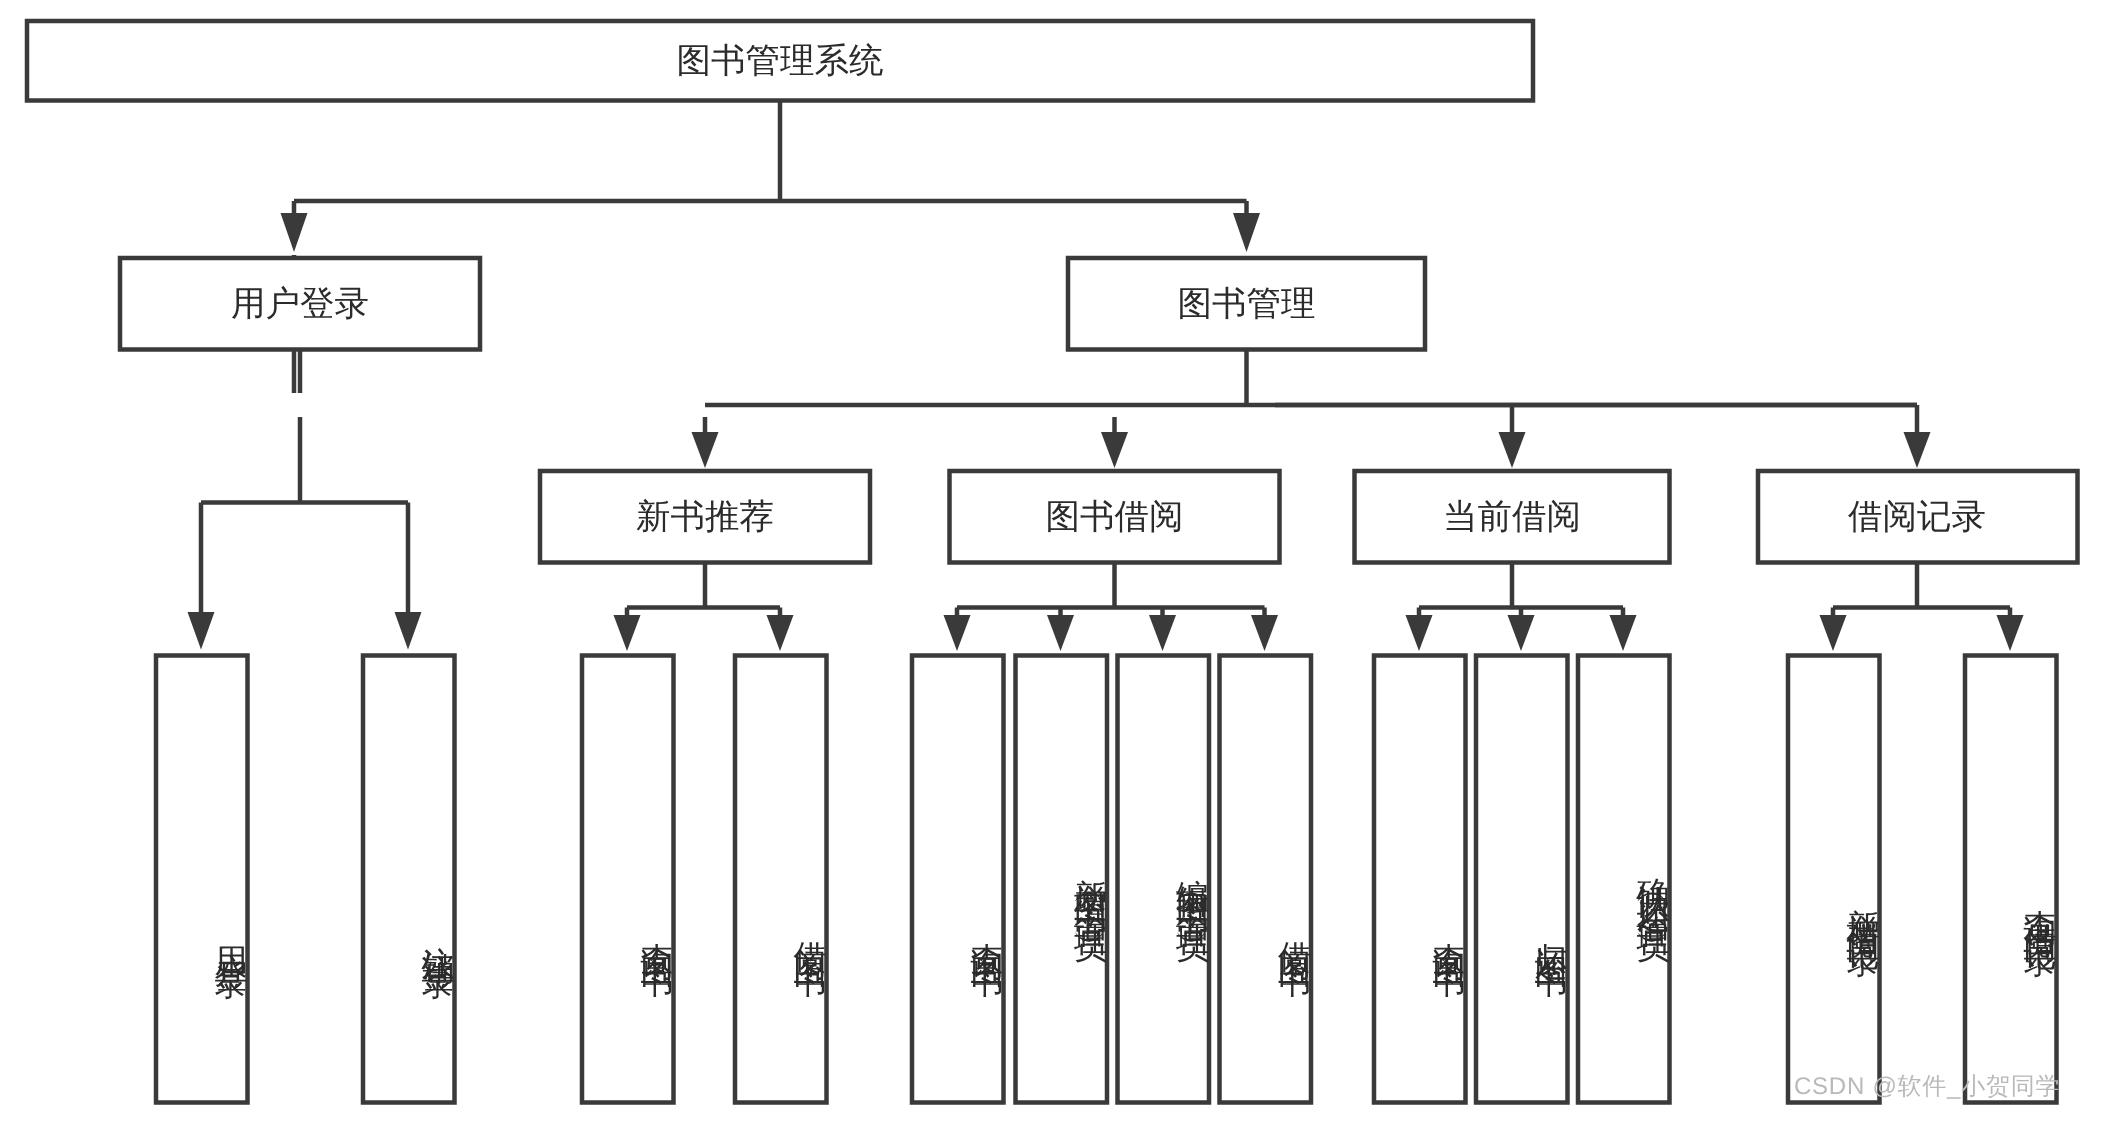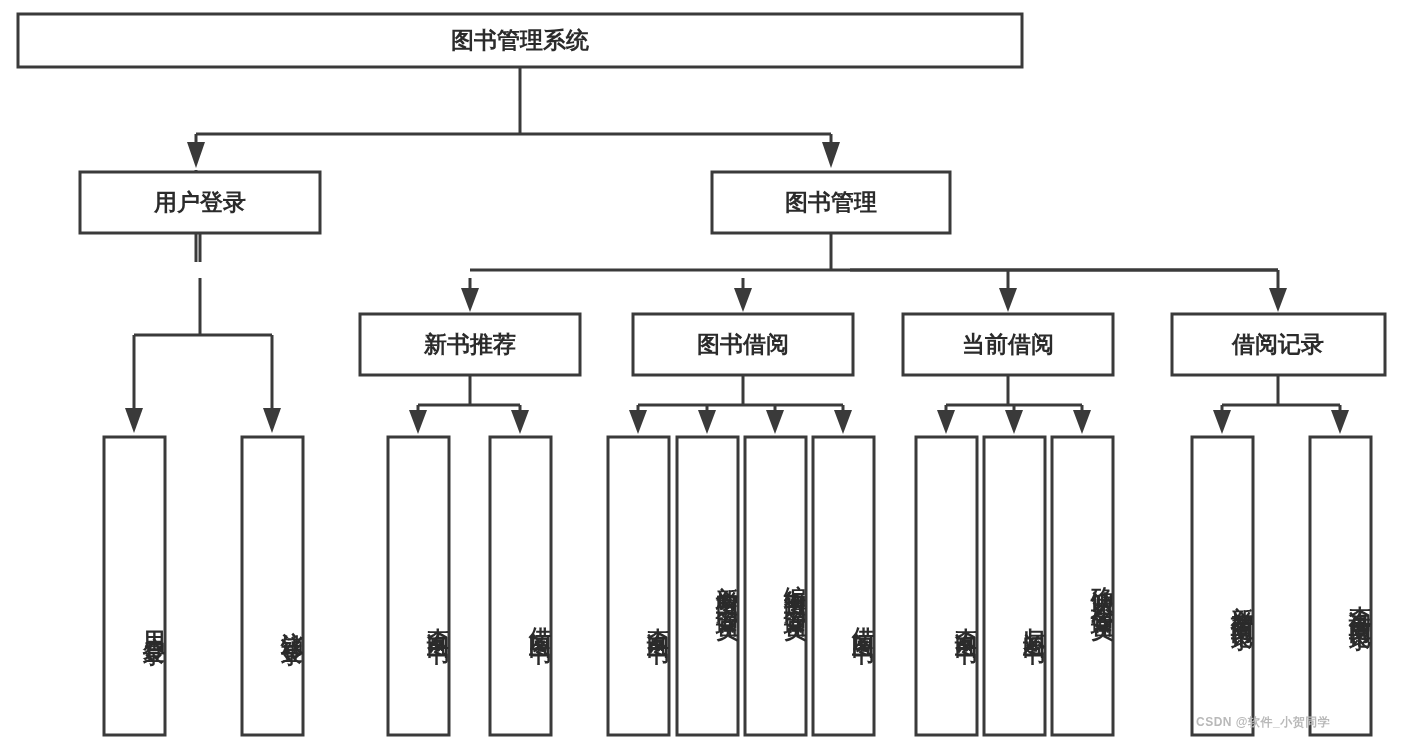--- a/index.html
+++ b/index.html
@@ -11,21 +11,20 @@
     width: 1405px;
     height: 747px;
     font-family: "Liberation Sans", "DejaVu Sans", sans-serif;
     overflow: hidden;
     position: relative;
   }
   #diagram-root {
     position: relative;
     width: 1145px;
     height: 747px;
-    font-weight: bold;
   }
   svg.diagram {
     position: absolute;
     top: 0;
     left: 0;
     width: 1405px;
     height: 747px;
     display: block;
   }
   .node-rect {
@@ -63,21 +62,21 @@
     align-items: flex-start;
     justify-content: center;
     white-space: nowrap;
     pointer-events: none;
   }
   .watermark {
     position: absolute;
     left: 1196px;
     top: 714px;
     font-family: "Liberation Sans", "DejaVu Sans", sans-serif;
-    font-size: 12px;
+    font-size: 16px;
     color: #b9b9b9;
     white-space: nowrap;
     letter-spacing: 0.5px;
   }
 </style>
 </head>
 <body>
 
 <div id="diagram-root">
 

